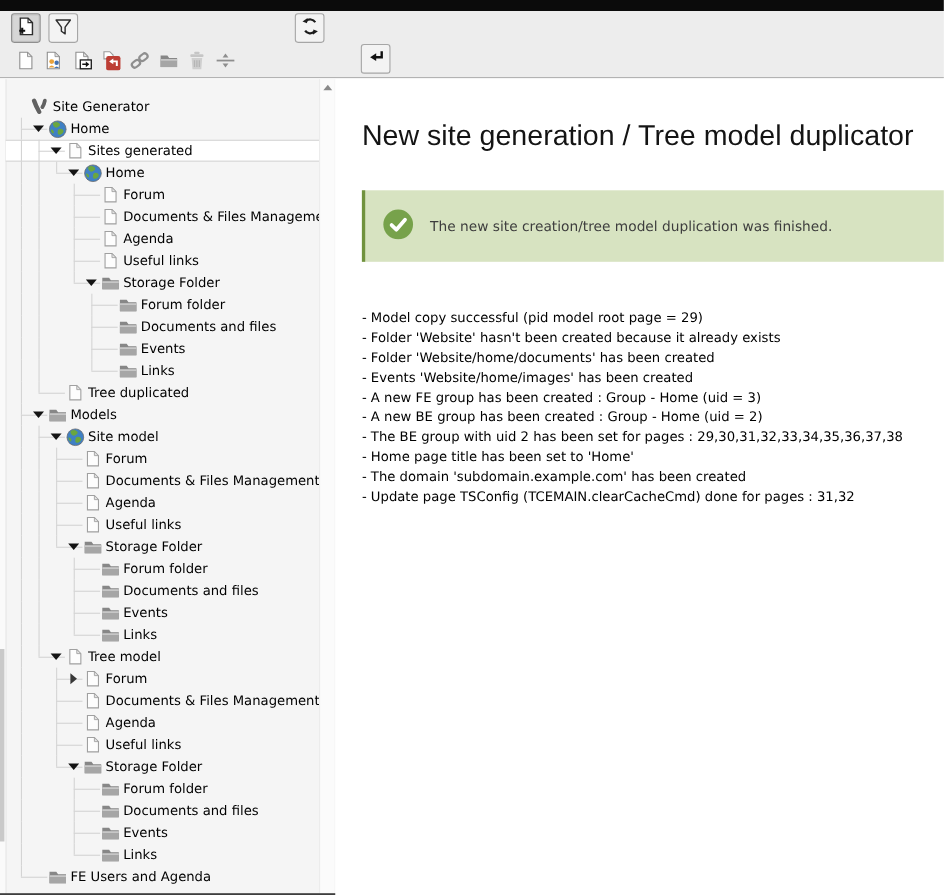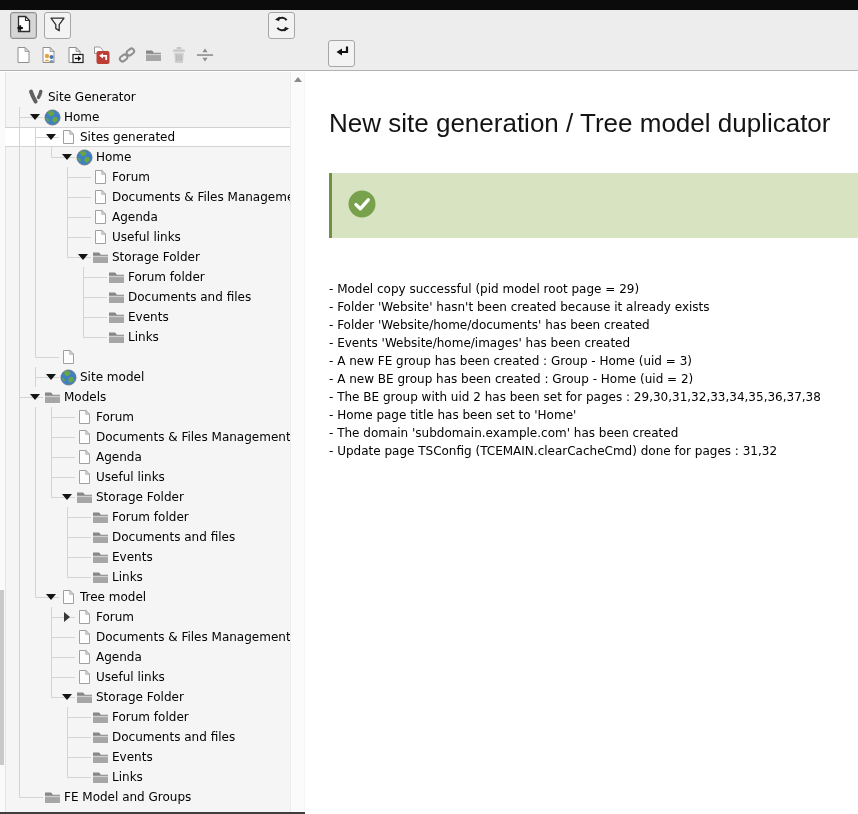--- a/index.html
+++ b/index.html
@@ -337,52 +337,53 @@
       <div class="tree-row">
         <div class="vline" style="left: 14px; top: 0px; height: 20px;"></div>
         <div class="vline" style="left: 30px; top: 0px; height: 10px;"></div>
         <div class="hline" style="left: 30px; width: 24px;"></div>
         <span class="node-icon" style="left: 54px;">
           <svg width="13" height="16" viewBox="0 0 13 16">
             <path d="M1.5 1.5 H7.8 L11.5 5.2 V14.5 H1.5 Z" fill="#fdfdfd" stroke="#a0a0a0"></path>
             <path d="M7.8 1.5 V5.2 H11.5 Z" fill="#e4e4e4" stroke="#a0a0a0" stroke-width="0.8"></path>
           </svg>
         </span>
+        <span class="node-label" style="left: 75px;">Tree duplicated</span>
+      </div>
+      <div class="tree-row">
+        <div class="vline" style="left: 14px; top: 0px; height: 10px;"></div>
+        <div class="vline" style="left: 14px; top: 10px; height: 10px;"></div>
+        <div class="hline" style="left: 14px; width: 24px;"></div>
+        <span class="expander open" style="left: 25px;"></span>
+        <span class="node-icon" style="left: 38px;">
+          <svg width="17" height="14" viewBox="0 0 17 14">
+            <path d="M1 2.5 H7.2 L8.8 4.8 H16 V13 H1 Z" fill="#878787"></path>
+            <rect x="1" y="5.8" width="15" height="7.2" fill="#a6a6a6"></rect>
+            <rect x="1" y="5.8" width="15" height="1.3" fill="#cfcfcf"></rect>
+          </svg>
+        </span>
+        <span class="node-label" style="left: 59px;">Models</span>
       </div>
       <div class="tree-row">
         <div class="vline" style="left: 14px; top: 0px; height: 20px;"></div>
         <div class="vline" style="left: 30px; top: 0px; height: 10px;"></div>
         <div class="vline" style="left: 30px; top: 10px; height: 10px;"></div>
         <div class="hline" style="left: 30px; width: 24px;"></div>
         <span class="expander open" style="left: 41px;"></span>
         <span class="node-icon" style="left: 54px;">
           <svg width="17" height="17" viewBox="0 0 17 17">
             <circle cx="8.5" cy="8.5" r="7.6" fill="#3f80c4" stroke="#6b6b6b" stroke-width="0.7"></circle>
             <path d="M4.2 2.8 Q7.5 1.2 9.6 2.8 Q11.4 4.2 9.8 5.8 Q7.4 8 5.4 6.4 Q3.6 4.8 4.2 2.8 Z" fill="#6aa63f"></path>
             <path d="M9.6 8.2 Q12.6 7.4 13.6 9.4 Q14.4 11.6 11.4 13.2 Q8.8 14.2 8.4 11.8 Q8.2 9.2 9.6 8.2 Z" fill="#6aa63f"></path>
             <path d="M2.2 8.4 Q4.4 8.6 4.9 10.6 Q5.3 12.6 3.9 12.4 Q2.2 10.8 2.2 8.4 Z" fill="#6aa63f"></path>
           </svg>
         </span>
         <span class="node-label" style="left: 75px;">Site model</span>
       </div>
       <div class="tree-row">
-        <div class="vline" style="left: 14px; top: 0px; height: 10px;"></div>
-        <div class="vline" style="left: 14px; top: 10px; height: 10px;"></div>
-        <div class="hline" style="left: 14px; width: 24px;"></div>
-        <span class="expander open" style="left: 25px;"></span>
-        <span class="node-icon" style="left: 38px;">
-          <svg width="17" height="14" viewBox="0 0 17 14">
-            <path d="M1 2.5 H7.2 L8.8 4.8 H16 V13 H1 Z" fill="#878787"></path>
-            <rect x="1" y="5.8" width="15" height="7.2" fill="#a6a6a6"></rect>
-            <rect x="1" y="5.8" width="15" height="1.3" fill="#cfcfcf"></rect>
-          </svg>
-        </span>
-        <span class="node-label" style="left: 59px;">Models</span>
-      </div>
-      <div class="tree-row">
         <div class="vline" style="left: 14px; top: 0px; height: 20px;"></div>
         <div class="vline" style="left: 30px; top: 0px; height: 20px;"></div>
         <div class="vline" style="left: 46px; top: 0px; height: 10px;"></div>
         <div class="vline" style="left: 46px; top: 10px; height: 10px;"></div>
         <div class="hline" style="left: 46px; width: 24px;"></div>
         <span class="node-icon" style="left: 70px;">
           <svg width="13" height="16" viewBox="0 0 13 16">
             <path d="M1.5 1.5 H7.8 L11.5 5.2 V14.5 H1.5 Z" fill="#fdfdfd" stroke="#a0a0a0"></path>
             <path d="M7.8 1.5 V5.2 H11.5 Z" fill="#e4e4e4" stroke="#a0a0a0" stroke-width="0.8"></path>
           </svg>
@@ -643,36 +644,37 @@
       <div class="tree-row">
         <div class="vline" style="left: 14px; top: 0px; height: 10px;"></div>
         <div class="hline" style="left: 14px; width: 24px;"></div>
         <span class="node-icon" style="left: 38px;">
           <svg width="17" height="14" viewBox="0 0 17 14">
             <path d="M1 2.5 H7.2 L8.8 4.8 H16 V13 H1 Z" fill="#878787"></path>
             <rect x="1" y="5.8" width="15" height="7.2" fill="#a6a6a6"></rect>
             <rect x="1" y="5.8" width="15" height="1.3" fill="#cfcfcf"></rect>
           </svg>
         </span>
-        <span class="node-label" style="left: 59px;">FE Model and Groups</span>
+        <span class="node-label" style="left: 59px;">FE Users and Agenda</span>
       </div>
     </div>
   <div class="tree-scrollbar">
     <div class="sb-up"></div>
   </div>
   <div class="sidebar-bottom"></div>
 </div>
 
 <div class="main">
   <h1 class="page-title">New site generation / Tree model duplicator</h1>
   <div class="callout" style="background: rgb(215, 227, 193); border-left: 3px solid rgb(112, 146, 62);">
     <span><svg width="28" height="28" viewBox="0 0 28 28">
           <circle cx="14" cy="14" r="13.5" fill="#77a24b"></circle>
           <path d="M8 14.6 L12.3 18.8 L20.2 9.8" fill="none" stroke="#fff" stroke-width="3.4" stroke-linecap="round" stroke-linejoin="round"></path>
         </svg></span>
+    <span class="callout-msg">The new site creation/tree model duplication was finished.</span>
   </div>
   <div class="log">
       <div class="log-line">- Model copy successful (pid model root page = 29)</div>
       <div class="log-line">- Folder 'Website' hasn't been created because it already exists</div>
       <div class="log-line">- Folder 'Website/home/documents' has been created</div>
       <div class="log-line">- Events 'Website/home/images' has been created</div>
       <div class="log-line">- A new FE group has been created : Group - Home (uid = 3)</div>
       <div class="log-line">- A new BE group has been created : Group - Home (uid = 2)</div>
       <div class="log-line">- The BE group with uid 2 has been set for pages : 29,30,31,32,33,34,35,36,37,38</div>
       <div class="log-line">- Home page title has been set to 'Home'</div>

